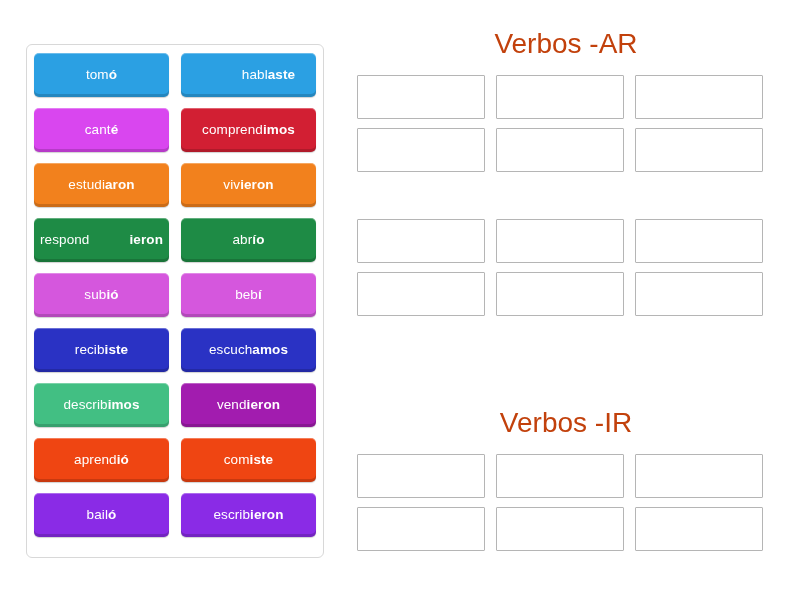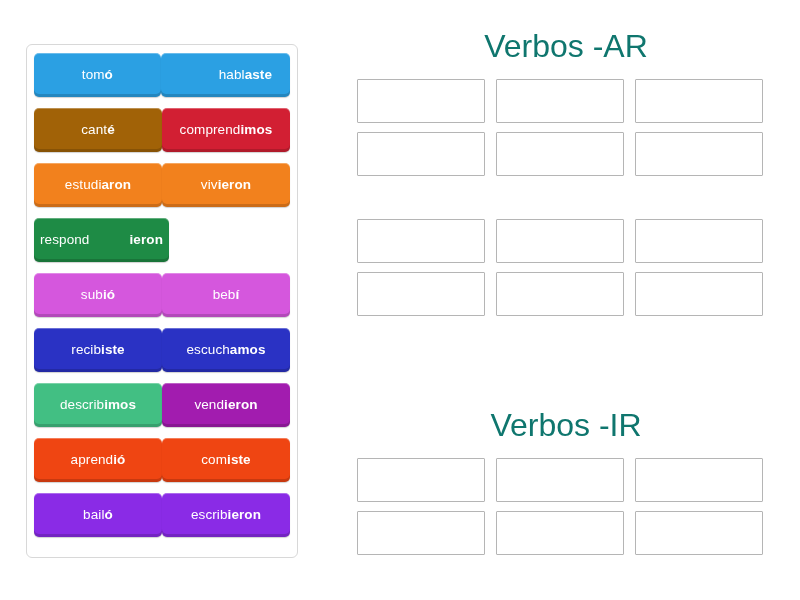--- a/index.html
+++ b/index.html
@@ -17,21 +17,21 @@
     width: 800px;
     height: 600px;
     background: #ffffff;
   }
 
   
   .tiles-panel {
     position: absolute;
     left: 26px;
     top: 44px;
-    width: 272px;
+    width: 298px;
     height: 514px;
     background: #ffffff;
     border: 1px solid #d8d8d8;
     border-radius: 6px;
     box-sizing: border-box;
     padding: 8px 7px;
     display: flex;
     flex-direction: column;
     justify-content: flex-start;
   }
@@ -74,22 +74,22 @@
     position: absolute;
     left: 346px;
     top: 30px;
     width: 440px;
     height: 548px;
   }
 
   .group { position: absolute; left: 0; width: 440px; }
   .group-title {
     text-align: center;
-    font-size: 32px;
-    color: #0f766e;
+    font-size: 28px;
+    color: #c2410c;
     font-weight: normal;
     line-height: 1;
     margin: 0 0 17px 0;
     white-space: nowrap;
   }
   .zone-row {
     display: flex;
     flex-direction: row;
     gap: 11px;
     margin-bottom: 9px;
@@ -115,21 +115,21 @@
         <div class="tile" style="background: rgb(43, 160, 227);">
           <span class="t-stem">tom</span>
           <span class="t-end">ó</span>
         </div>
         <div class="tile" style="background: rgb(43, 160, 227); padding-left: 40px;">
           <span class="t-stem">habl</span>
           <span class="t-end">aste</span>
         </div>
       </div>
       <div class="tile-row">
-        <div class="tile" style="background: #a16207;">
+        <div class="tile" style="background: #d946ef;">
           <span class="t-stem">cant</span>
           <span class="t-end">é</span>
         </div>
         <div class="tile" style="background: rgb(210, 31, 51);">
           <span class="t-stem">comprend</span>
           <span class="t-end">imos</span>
         </div>
       </div>
       <div class="tile-row">
         <div class="tile" style="background: rgb(242, 129, 29);">
@@ -139,20 +139,24 @@
         <div class="tile" style="background: rgb(242, 129, 29);">
           <span class="t-stem">viv</span>
           <span class="t-end">ieron</span>
         </div>
       </div>
       <div class="tile-row">
         <div class="tile" style="background: rgb(30, 139, 69); gap: 40px;">
           <span class="t-stem">respond</span>
           <span class="t-end">ieron</span>
         </div>
+        <div class="tile" style="background: rgb(30, 139, 69);">
+          <span class="t-stem">abr</span>
+          <span class="t-end">ío</span>
+        </div>
       </div>
       <div class="tile-row">
         <div class="tile" style="background: rgb(213, 87, 221);">
           <span class="t-stem">sub</span>
           <span class="t-end">ió</span>
         </div>
         <div class="tile" style="background: rgb(213, 87, 221);">
           <span class="t-stem">beb</span>
           <span class="t-end">í</span>
         </div>

